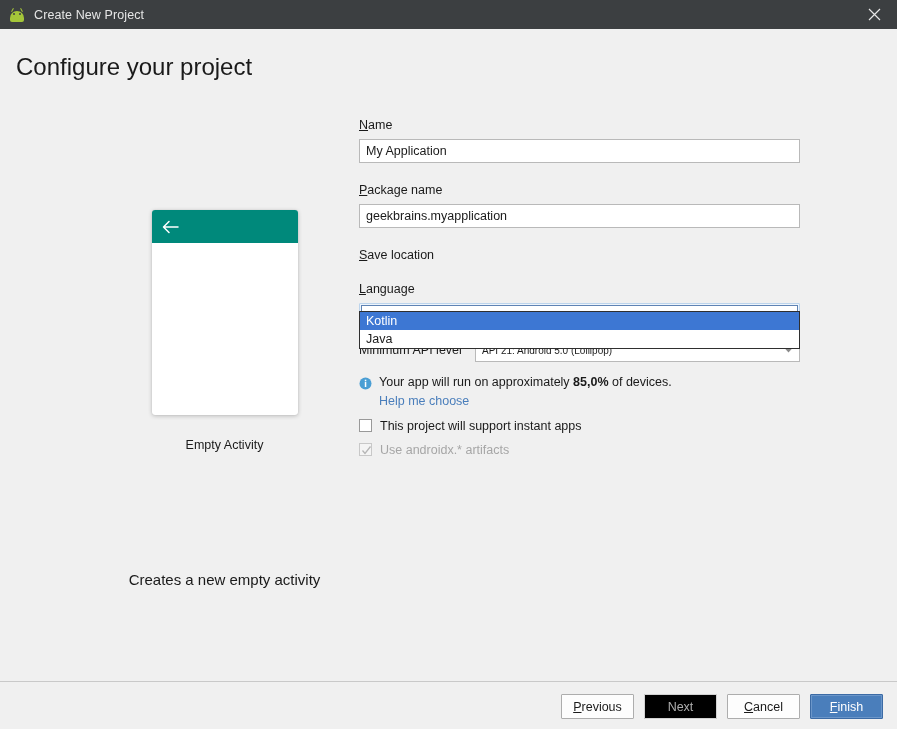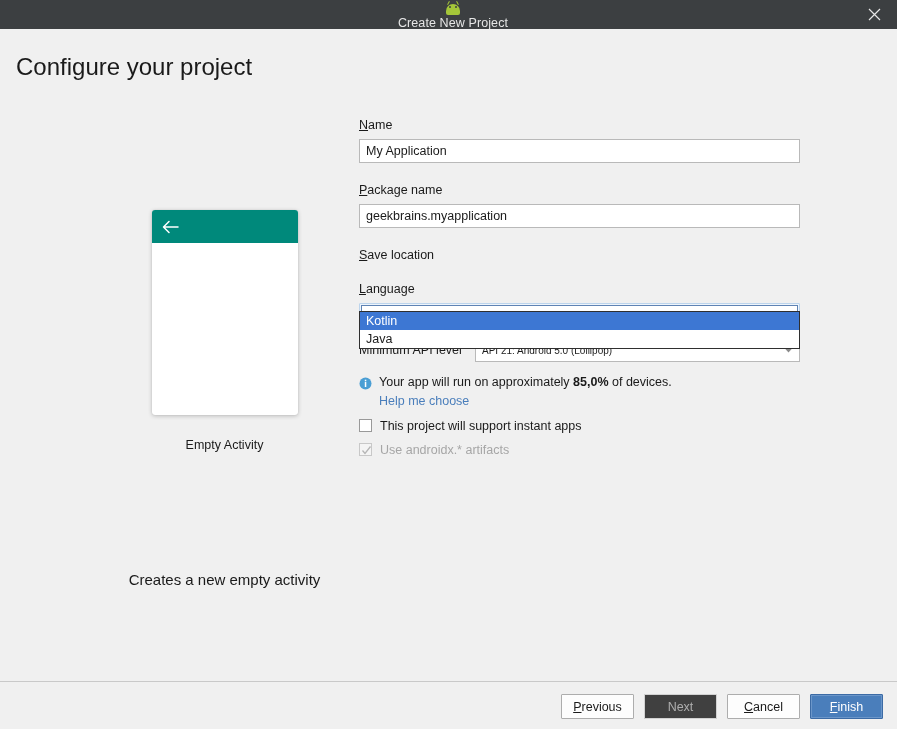--- a/index.html
+++ b/index.html
@@ -13,21 +13,20 @@
   }
 
   
   .titlebar {
     position: absolute;
     top: 0; left: 0;
     width: 897px; height: 29px;
     background: #3c3f41;
     display: flex;
     align-items: center;
-    flex-direction: column;
   }
   .titlebar-icon {
     width: 16px; height: 16px;
     margin-left: 9px;
     position: relative;
     flex: none;
   }
   .titlebar-icon .head {
     position: absolute;
     left: 1px; top: 4px;
@@ -324,21 +323,21 @@
     font-family: "Liberation Sans", sans-serif;
     border-radius: 1px;
     cursor: pointer;
     display: flex;
     align-items: center;
     justify-content: center;
   }
   .btn .mn { text-decoration: underline; }
   .btn.disabled {
     color: #aeaeae;
-    background: #404040;
+    background: #000000;
     border-color: #d2d2d2;
     cursor: default;
   }
   .btn.primary {
     background: #4a7ebb;
     border: 1px solid #3c6ba5;
     color: #ffffff;
     box-shadow: inset 0 0 0 1px #6b96c9;
   }
 </style>

